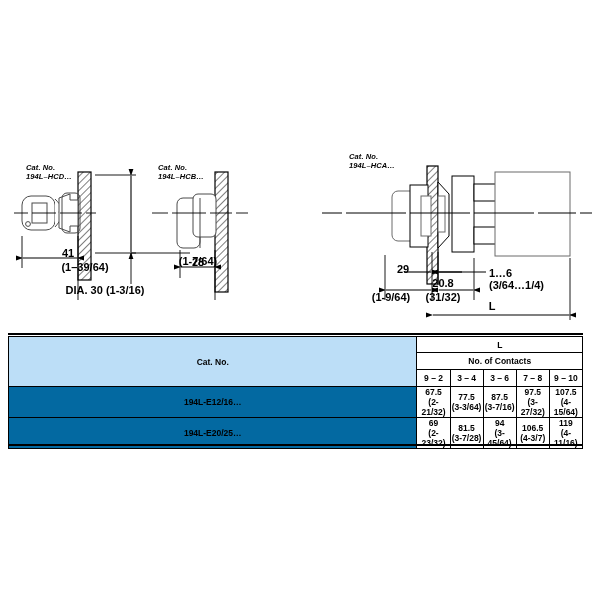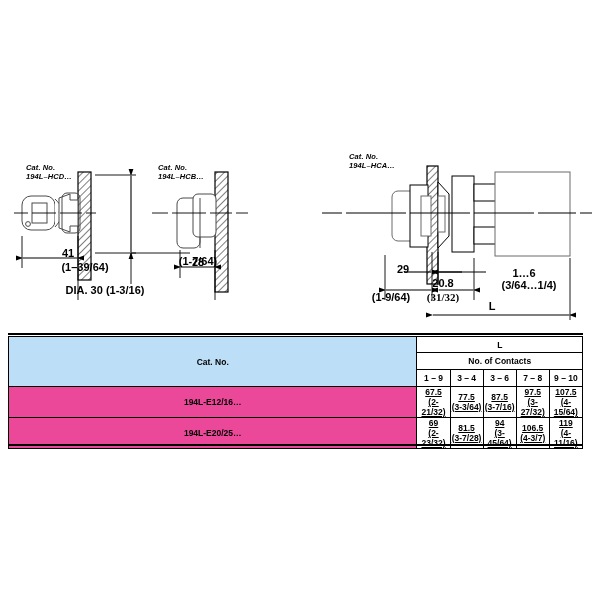--- a/index.html
+++ b/index.html
@@ -60,23 +60,23 @@
 
   #dim-41      { left: 48px;  top: 248px; width: 40px; }
   #dim-41f     { left: 55px;  top: 262px; width: 60px; }
   #dim-dia30   { left: 40px;  top: 285px; width: 130px; text-align: center;}
   #dim-28      { left: 178px; top: 257px; width: 40px; }
   #dim-28f     { left: 168px; top: 256px; width: 60px; }
 
   #dim-29      { left: 388px; top: 264px; width: 30px; }
   #dim-29f     { left: 364px; top: 292px; width: 54px; }
   #dim-245     { left: 425px; top: 278px; width: 36px; }
-  #dim-245f    { left: 422px; top: 292px; width: 42px; font-family: Liberation Serif, serif; }
-  #dim-16      { left: 489px; top: 268px; width: 70px; text-align: center; }
-  #dim-16f     { left: 489px; top: 280px; width: 80px; text-align: center; }
+  #dim-245f    { left: 422px; top: 292px; width: 42px; }
+  #dim-16      { left: 489px; top: 268px; width: 70px; text-align: left; }
+  #dim-16f     { left: 489px; top: 280px; width: 80px; text-align: left; }
   #dim-L       { left: 482px; top: 301px; width: 20px; }
 
   
   .spec-table {
     position: absolute;
     left: 8px;
     top: 336px;
     width: 575px;
     border-collapse: collapse;
     table-layout: fixed;
@@ -98,33 +98,33 @@
     width: 191px;
   }
   .data-col { width: 76.8px; background:#ffffff; }
 
   .hdr-L     { height: 16px; }
   .hdr-noc   { height: 17px; }
   .hdr-range { height: 17px; }
   .body-row  { height: 27px; }
 
   .catcell {
-    background: #ec4899;
+    background: #0369a1;
     text-align: left;
     padding-left: 6px;
     font-size: 8.5px;
     font-weight: bold;
   }
   .catheader {
     background: #bcdef7;
     text-align: center;
     vertical-align: bottom;
     padding-bottom: 3px;
   }
-  .two-line { white-space: pre-line; text-decoration: underline; }
+  .two-line { white-space: pre-line; }
   .table-top-rule, .table-bottom-rule {
     position: absolute;
     left: 8px;
     width: 575px;
     height: 2px;
     background: #000;
   }
   #table-top-rule    { top: 333px; }
   #table-bottom-rule { top: 444px; }
 </style>
@@ -268,21 +268,21 @@
   <table class="spec-table">
     <tbody>
       <tr class="hdr-L">
         <td class="cat-col catheader" rowspan="3">Cat. No.</td>
         <td class="data-col" colspan="5">L</td>
       </tr>
       <tr class="hdr-noc">
         <td class="data-col" colspan="5">No. of Contacts</td>
       </tr>
       <tr class="hdr-range">
-        <td class="data-col">1 – 9</td>
+        <td class="data-col">9 – 2</td>
         <td class="data-col">3 – 4</td>
         <td class="data-col">3 – 6</td>
         <td class="data-col">7 – 8</td>
         <td class="data-col">9 – 10</td>
       </tr>
 
       <tr class="body-row">
         <td class="cat-col catcell">194L-E12/16…</td>
         <td class="data-col two-line">67.5
 (2-21/32)</td>

